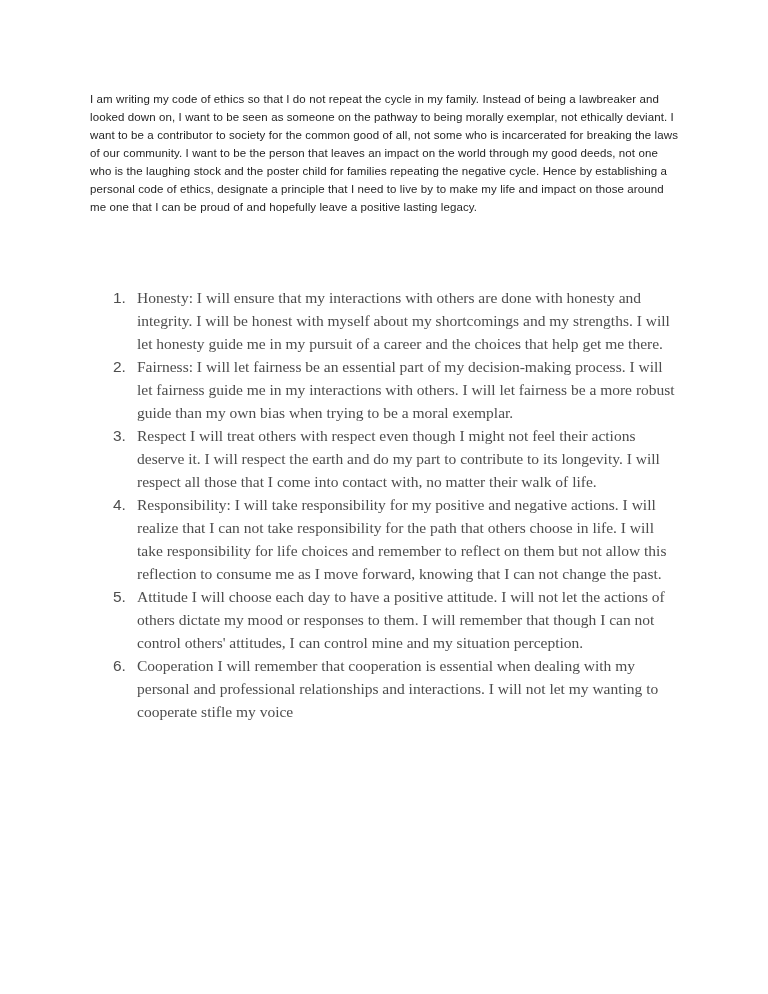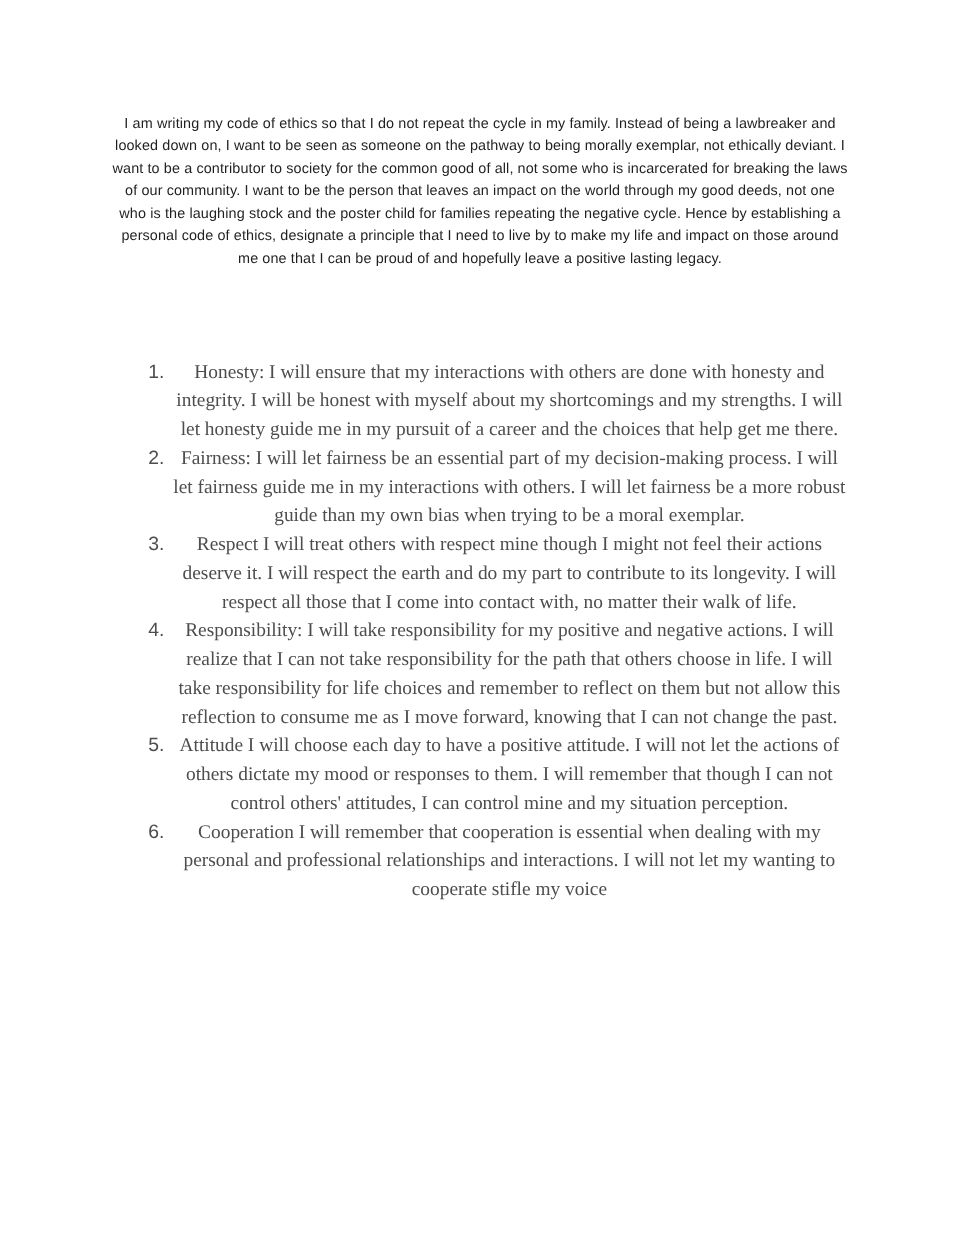--- a/index.html
+++ b/index.html
@@ -12,21 +12,20 @@
     height: 994px;
     background: var(--page_background, #ffffff);
     font-family: "Liberation Sans", "DejaVu Sans", sans-serif;
     overflow: hidden;
   }
   .page {
     width: 768px;
     height: 732px;
     padding: 90px 90px 0 90px;
     background: var(--page_background, #ffffff);
-    text-align: center;
   }
   .intro {
     margin: 0;
     font-size: 11.5px;
     line-height: 18px;
     color: var(--intro_text, #1f1f1f);
     letter-spacing: 0.1px;
   }
   .ethics-list {
     list-style: none;
@@ -63,21 +62,21 @@
       <span class="item-text">Honesty: I will ensure that my interactions with others are done with honesty and integrity. I will be honest with myself about my shortcomings and my strengths. I will let honesty guide me in my pursuit of a career and the choices that help get me there.</span>
     </li>
 
     <li class="list-item">
       <span class="num">2.</span>
       <span class="item-text">Fairness: I will let fairness be an essential part of my decision-making process. I will let fairness guide me in my interactions with others. I will let fairness be a more robust guide than my own bias when trying to be a moral exemplar.</span>
     </li>
 
     <li class="list-item">
       <span class="num">3.</span>
-      <span class="item-text">Respect I will treat others with respect mine though I might not feel their actions deserve it. I will respect the earth and do my part to contribute to its longevity. I will respect all those that I come into contact with, no matter their walk of life.</span>
+      <span class="item-text">Respect I will treat others with respect even though I might not feel their actions deserve it. I will respect the earth and do my part to contribute to its longevity. I will respect all those that I come into contact with, no matter their walk of life.</span>
     </li>
 
     <li class="list-item">
       <span class="num">4.</span>
       <span class="item-text">Responsibility: I will take responsibility for my positive and negative actions. I will realize that I can not take responsibility for the path that others choose in life. I will take responsibility for life choices and remember to reflect on them but not allow this reflection to consume me as I move forward, knowing that I can not change the past.</span>
     </li>
 
     <li class="list-item">
       <span class="num">5.</span>
       <span class="item-text">Attitude I will choose each day to have a positive attitude. I will not let the actions of others dictate my mood or responses to them. I will remember that though I can not control others' attitudes, I can control mine and my situation perception.</span>

